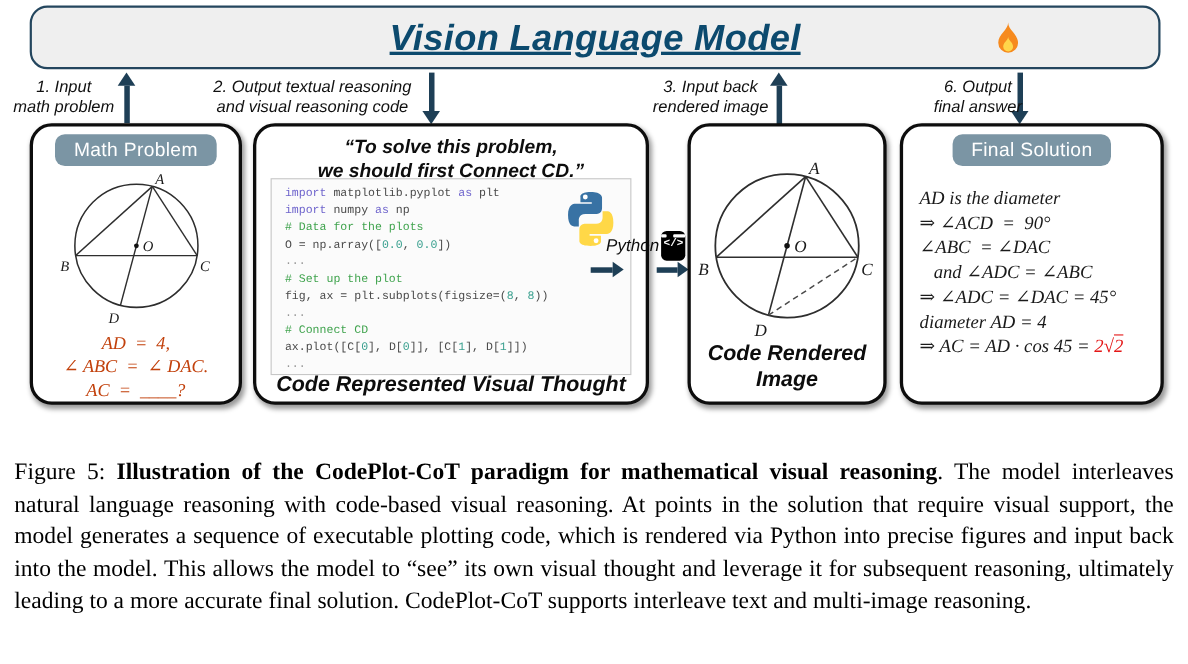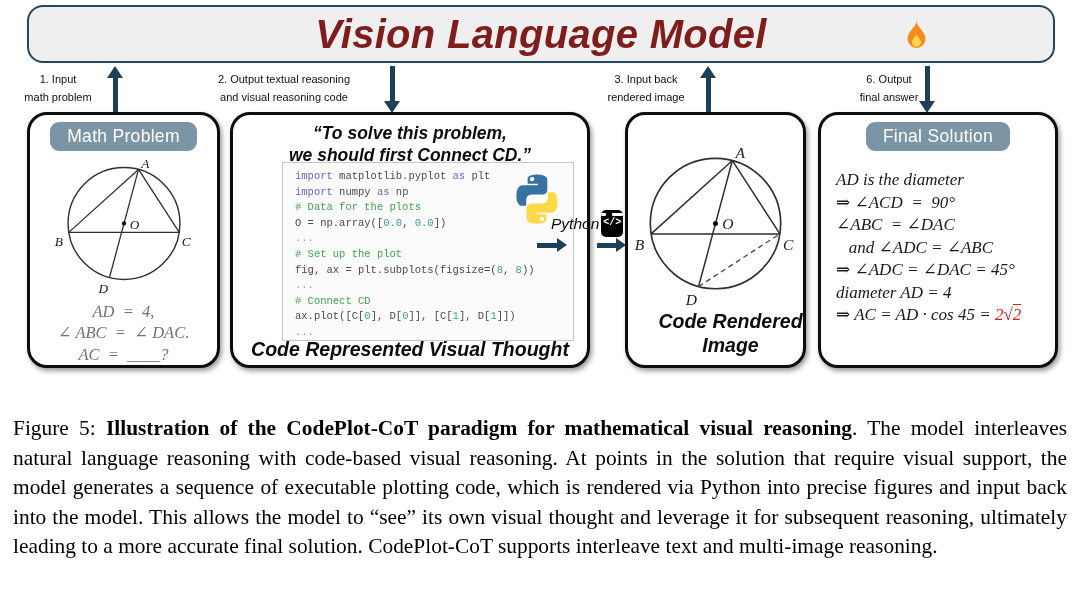--- a/index.html
+++ b/index.html
@@ -3,32 +3,32 @@
 <meta charset="utf-8">
 <style>
   html,body{margin:0;padding:0;background:#fff;}
   .fig{position:relative;width:1080px;height:604px;background:#fff;overflow:hidden;
        font-family:"Liberation Sans","DejaVu Sans",sans-serif;color:#111;}
 
   
   .banner{position:absolute;left:27px;top:5px;width:1028px;height:58px;box-sizing:border-box;
           background:#efefef;border:2.5px solid #24465e;border-radius:16px;
           display:flex;align-items:center;justify-content:center;}
-  .banner-title{font-style:italic;font-weight:600;font-size:40px;color:#7f1d1d;letter-spacing:.3px;}
+  .banner-title{font-style:italic;font-weight:600;font-size:33px;color:#0c4a6e;letter-spacing:.3px;text-decoration:underline;}
   .flame{position:absolute;left:874px;top:12px;}
 
   
   .arrow-v{position:absolute;width:16px;display:flex;flex-direction:column;align-items:center;}
   .arrow-v .shaft{width:5px;flex:1;background:#1e3f56;}
   .head-up{width:0;height:0;border-left:8px solid transparent;border-right:8px solid transparent;
            border-bottom:12px solid #1e3f56;}
   .head-down{width:0;height:0;border-left:8px solid transparent;border-right:8px solid transparent;
              border-top:12px solid #1e3f56;}
 
-  .flow-label{position:absolute;font-size:11px;line-height:17.5px;
+  .flow-label{position:absolute;font-style:italic;font-size:15px;line-height:17.5px;
               text-align:center;color:#101010;font-weight:500;}
 
   
   .panel{position:absolute;top:112px;height:256px;box-sizing:border-box;background:#fff;
          border:3px solid #0d0d0d;border-radius:20px;box-shadow:2px 3px 5px rgba(0,0,0,.40);}
   .p1{left:27px;width:193px;display:flex;flex-direction:column;align-items:center;}
   .p2{left:230px;width:360px;}
   .p3{left:625px;width:181px;display:flex;flex-direction:column;align-items:center;}
   .p4{left:818px;width:240px;display:flex;flex-direction:column;align-items:center;}
 
@@ -37,26 +37,26 @@
 
   .mathfont{font-family:"Liberation Serif","DejaVu Serif","DejaVu Sans",serif;font-style:italic;}
 
   .geo{display:block;}
   .geo line{stroke:#2e2e2e;stroke-width:2;}
   .geo circle.c{fill:none;stroke:#2e2e2e;stroke-width:2.2;}
   .geo text{font-family:"Liberation Serif","DejaVu Serif","DejaVu Sans",serif;
             font-style:italic;font-size:21px;fill:#1a1a1a;}
   .geo .dash{stroke:#4a4a4a;stroke-width:1.8;stroke-dasharray:7 5;}
 
-  .problem-lines{font-size:16.5px;line-height:21.5px;text-align:center;white-space:pre;color:#737373;margin-top:2px;}
+  .problem-lines{font-size:16.5px;line-height:21.5px;text-align:center;white-space:pre;color:#c2410c;margin-top:2px;}
 
   
   .quote{margin-top:7px;font-style:italic;font-weight:700;font-size:17.5px;line-height:22px;text-align:center;color:#0d0d0d;}
   .codebox{position:absolute;left:13px;right:13px;top:47px;height:179px;box-sizing:border-box;
-           background:#fbfbfb;border:1.5px solid #c7c7c7;margin-left:36px;}
+           background:#fbfbfb;border:1.5px solid #c7c7c7;}
   .code{padding:6px 0 0 12px;font-family:"Liberation Mono","DejaVu Sans Mono",monospace;
         font-size:10.5px;line-height:15.6px;color:#4a4a4a;white-space:pre;}
   .code .kw{color:#6e64cc;}
   .code .cm{color:#3fa34d;}
   .code .num{color:#3aa08f;}
   .code .dots{color:#979797;}
   .pylogo{position:absolute;top:9px;right:9px;}
   .p2cap{position:absolute;bottom:4px;left:0;width:100%;text-align:center;
          font-style:italic;font-weight:700;font-size:19.5px;color:#0d0d0d;}
 
@@ -71,21 +71,21 @@
   .ci-bar .d2{width:11px;height:2.5px;background:#fff;border-radius:1px;}
   .ci-glyph{color:#fff;font-family:"Liberation Mono","DejaVu Sans Mono",monospace;
             font-size:10px;font-weight:700;margin-top:1px;}
   .arrow-h{position:absolute;display:flex;align-items:center;}
   .arrow-h .shaft{height:5px;flex:1;background:#1e3f56;}
   .head-right{width:0;height:0;border-top:7px solid transparent;border-bottom:7px solid transparent;
               border-left:10px solid #1e3f56;}
 
   
   .p3cap{position:absolute;bottom:8px;left:0;width:100%;text-align:center;font-style:italic;
-         font-weight:700;font-size:19.5px;line-height:24px;color:#0d0d0d;margin-left:15px;}
+         font-weight:700;font-size:19.5px;line-height:24px;color:#0d0d0d;}
 
   
   .sol{align-self:flex-start;margin-top:18px;padding-left:15px;font-size:17px;line-height:22.5px;
        white-space:pre;color:#1a1a1a;}
   .sol .red{color:#e41717;}
   .sol .ol{text-decoration:overline;}
 
   
   .caption{position:absolute;left:13px;top:414px;width:1054px;margin:0;
            font-family:"Liberation Serif","DejaVu Serif","DejaVu Sans",serif;

